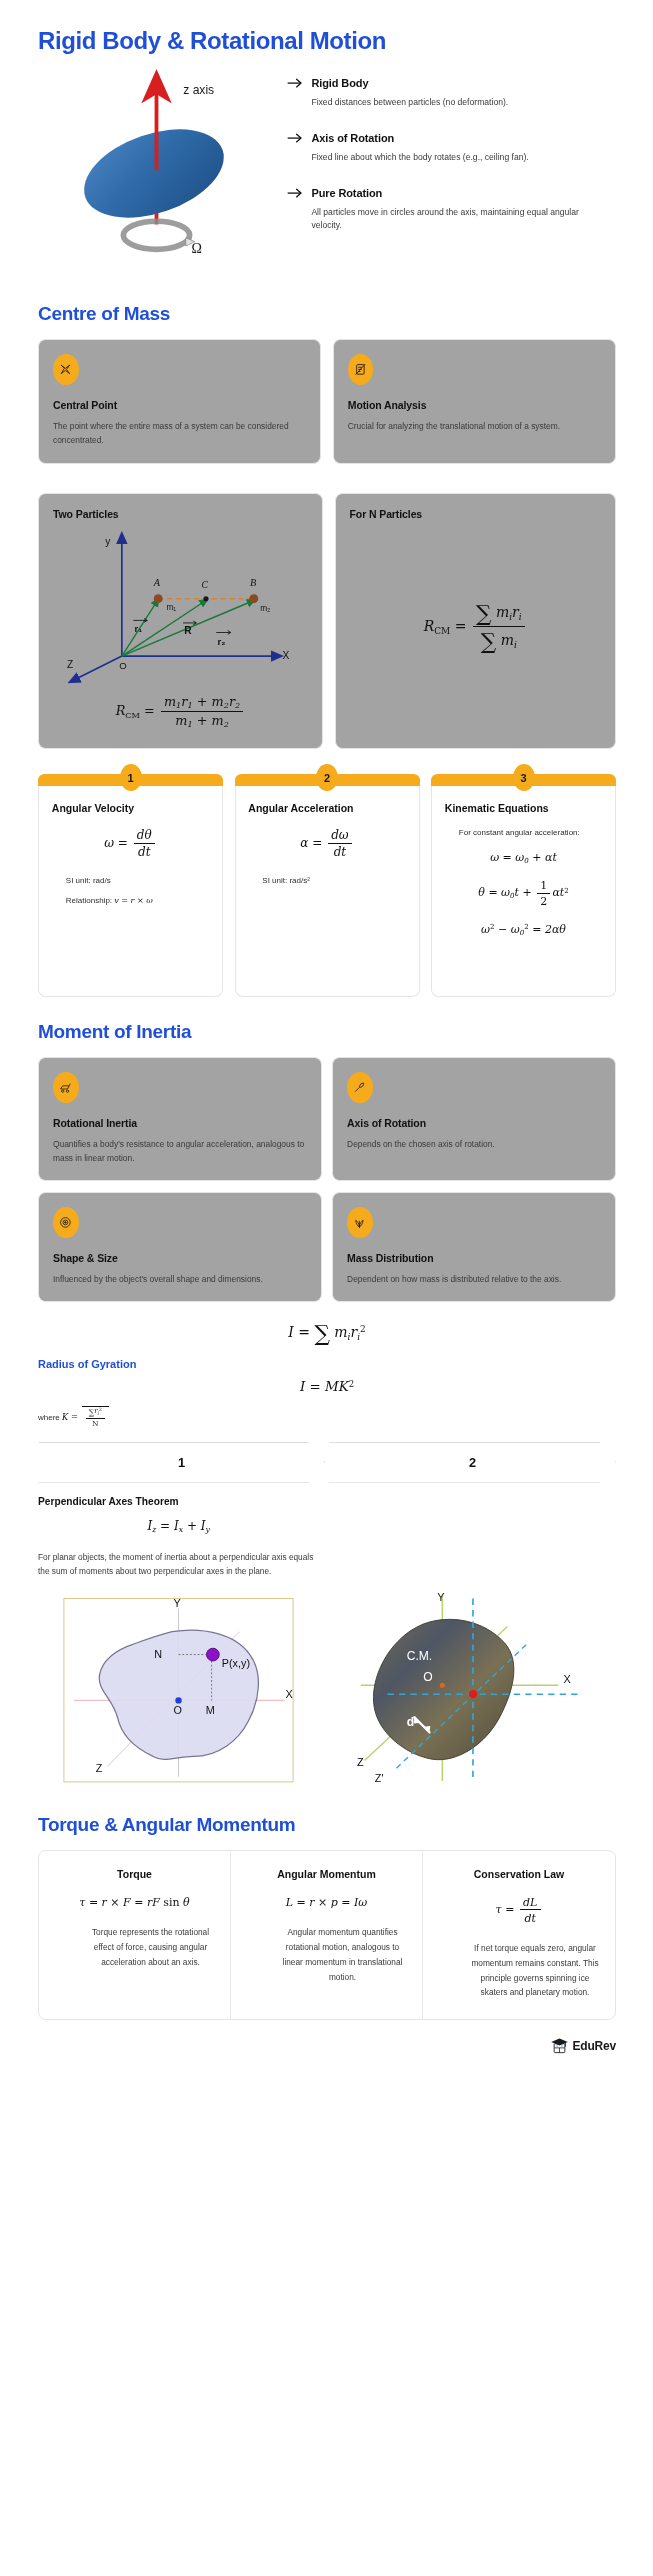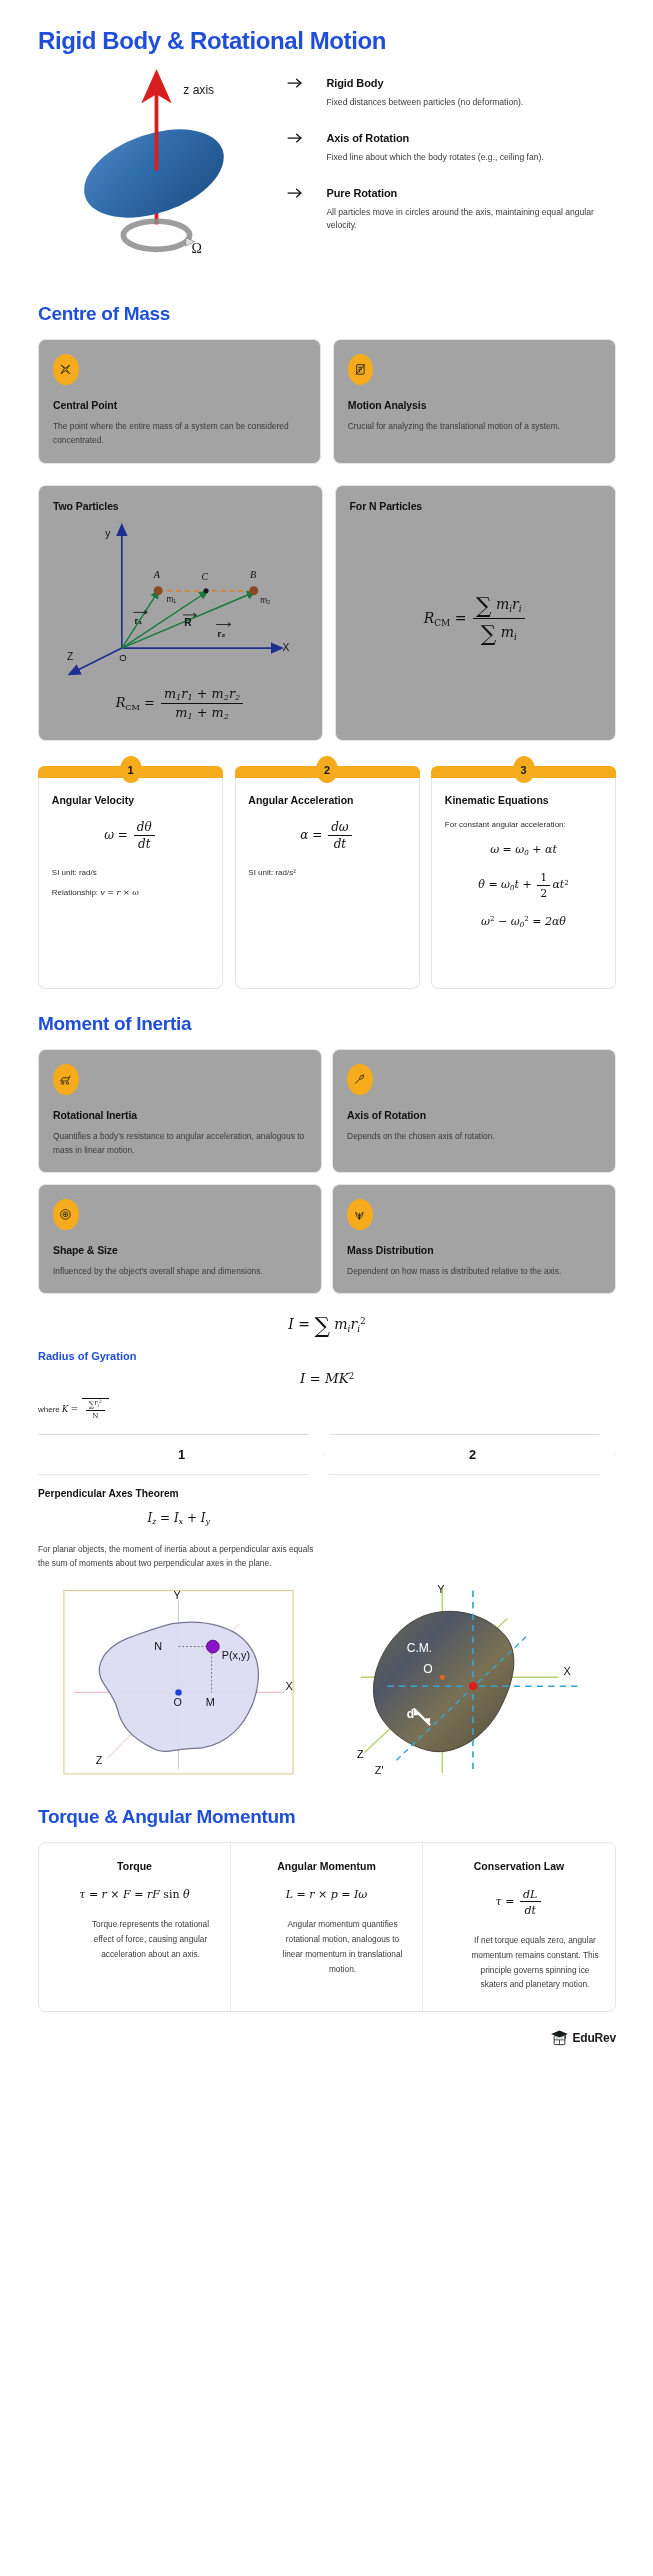--- a/index.html
+++ b/index.html
@@ -38,21 +38,21 @@
 
   
   .hero { display: flex; gap: 12.8px; align-items: flex-start; padding-top: 3.8px; }
   .hero-figure {
     width: 236px; flex: 0 0 236px;
     display: flex; justify-content: center;
     padding-top: 2.6px;
   }
   .hero-list { flex: 1; padding-top: 11.5px; }
 
-  .bullet { display: flex; gap: 23px; margin-bottom: 22px; }
+  .bullet { display: flex; gap: 8px; margin-bottom: 22px; }
   .bullet:last-child { margin-bottom: 6.4px; }
   .bullet-arrow {
     flex: 0 0 16.6px; padding-top: 1.3px; color: #111;
   }
   .bullet-body { flex: 1; }
   .bullet-title {
     font-size: 11px; font-weight: 800; color: #111;
     margin-bottom: 7px; letter-spacing: -0.1px;
   }
   .bullet-desc {
@@ -127,21 +127,21 @@
     border: 0.6px solid #e3e5e8; border-top: none;
     border-radius: 0 0 7.7px 7.7px;
     padding: 16.6px 12.8px 16.6px 12.8px;
     min-height: 211px;
   }
   .num-card-title {
     font-size: 10.5px; font-weight: 800; color: #111;
     line-height: 1.28; margin-bottom: 12.8px;
   }
   .num-formula { text-align: center; font-size: 12px; margin: 11.5px 0 16.6px 0; }
-  .num-note { font-size: 8px; color: #2e2e2e; margin-bottom: 11.5px; }
+  .num-note { font-size: 8px; color: #2e2e2e; margin-bottom: 11.5px; margin-left: 14px; }
   .num-note .math { font-size: 8px; }
   .kin-line { text-align: center; font-size: 11px; margin: 14px 0; }
 
   
   .big-formula { text-align: center; font-size: 14px; margin: 19px 0 3.8px 0; }
   .rg-formula { text-align: center; font-size: 13.4px; margin: 9px 0 11.5px 0; }
   .rg-where { font-size: 8px; color: #2e2e2e; margin: 3.8px 0 14px 0; }
 
   
   .chev-row { display: grid; grid-template-columns: 1fr 1fr; gap: 3.8px; margin-top: 3.8px; }
@@ -286,21 +286,21 @@
           <line x1="8" y1="12" x2="15" y2="12"></line>
           <line x1="8" y1="16" x2="12" y2="16"></line>
           <line x1="3" y1="22" x2="21" y2="2"></line>
         </svg>
       </div>
       <div class="card-title">Motion Analysis</div>
       <div class="card-desc">Crucial for analyzing the translational motion of a system.</div>
     </div>
   </div>
 
-  <div class="grid2" style="margin-top:21px;border-radius:19px;">
+  <div class="grid2" style="margin-top:29px;border-radius:19px;">
 
     <div class="card diagram-card">
       <div class="card-title">Two Particles</div>
 
       <div class="diagram-holder">
         <svg width="255" height="163" viewBox="0 0 400 255">
           <defs>
             <marker id="nvyArrow" markerWidth="8" markerHeight="8" refX="4" refY="4" orient="auto">
               <path d="M0,0.5 L8,4 L0,7.5 Z" fill="#1f2f8f"></path>
             </marker>

